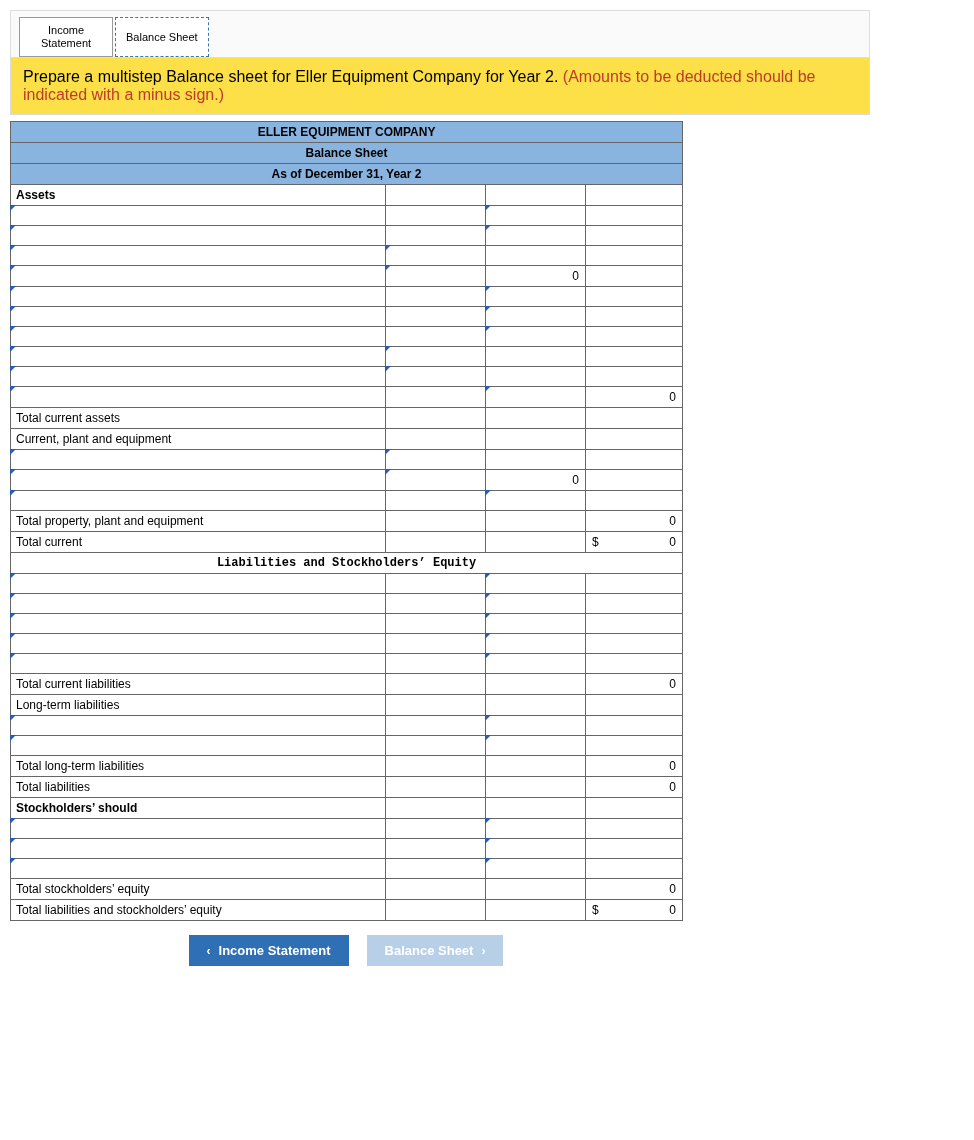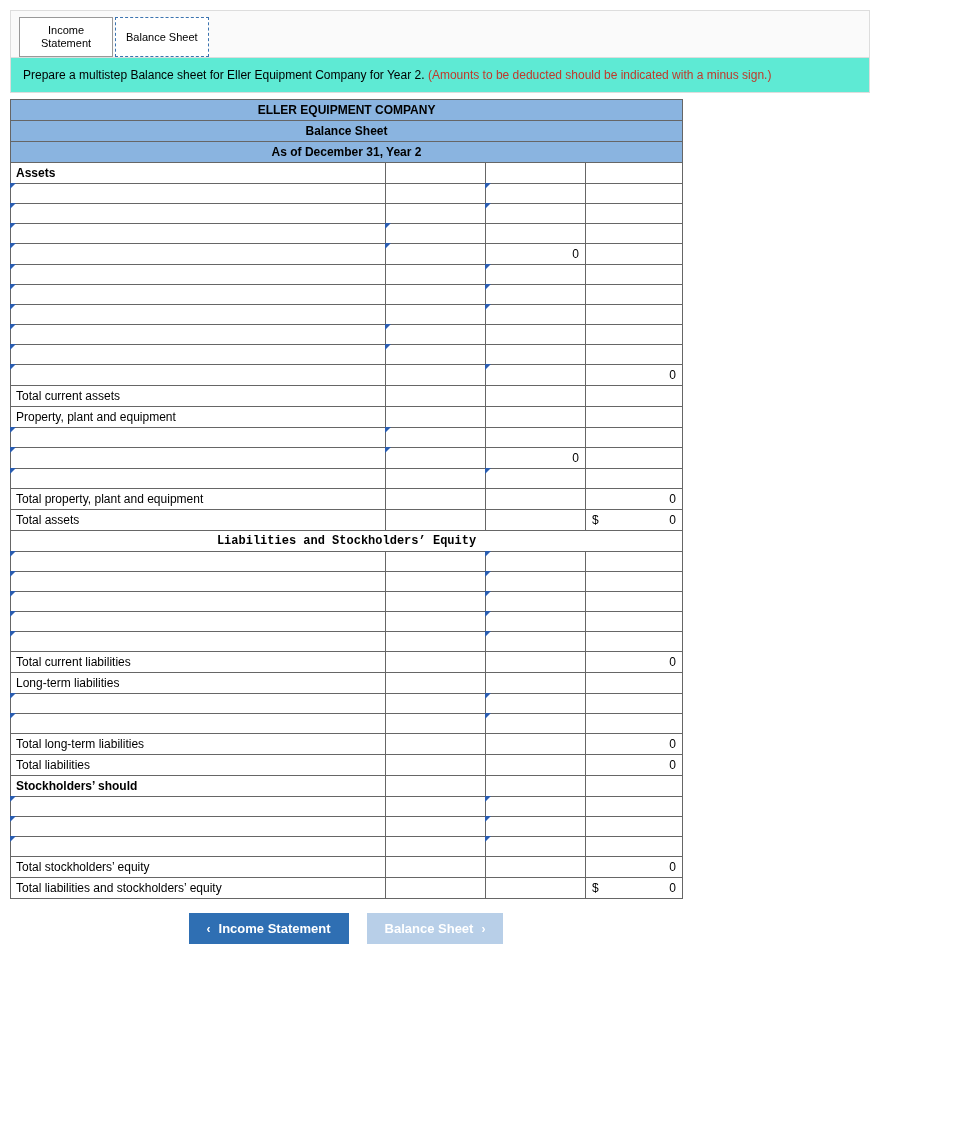--- a/index.html
+++ b/index.html
@@ -35,25 +35,25 @@
   }
   .tab.active {
     border: 1px solid #999;
   }
   .tab.dashed {
     border: 1px dashed #3b73af;
     margin-left: 2px;
   }
   
   .instr {
-    background: #5eead4;
+    background: #fde047;
     border: 1px solid #ddd;
     border-top: 1px solid #ddd;
     padding: 10px 12px;
-    font-size: 12px;
+    font-size: 16px;
   }
   .instr .red { color: #c0392b; }
   
   table.sheet {
     border-collapse: collapse;
     width: 672px;
     margin-top: 6px;
     table-layout: fixed;
   }
   table.sheet td, table.sheet th {
@@ -217,21 +217,21 @@
           <td class="num">0</td>
         </tr>
 
     <tr>
           <td class="indent">Total current assets</td>
           <td></td>
           <td></td>
           <td></td>
         </tr>
     <tr>
-          <td>Property, plant and equipment</td>
+          <td>Current, plant and equipment</td>
           <td></td>
           <td></td>
           <td></td>
         </tr>
 
     <tr>
           <td class="dd"></td>
           <td class="dd"></td>
           <td></td>
           <td></td>
@@ -249,21 +249,21 @@
           <td></td>
         </tr>
 
     <tr>
           <td class="indent">Total property, plant and equipment</td>
           <td></td>
           <td></td>
           <td class="num">0</td>
         </tr>
     <tr>
-      <td>Total assets</td>
+      <td>Total current</td>
           <td></td>
           <td></td>
       <td class="num" style="position:relative;">
         <span style="position:absolute;left:6px;">$</span>
         <span>0</span>
       </td>
     </tr>
 
     <tr>
           <td class="hdr" colspan="4" style="background:#fff;font-weight:bold;text-align:center;font-family:Liberation Mono, monospace;">Liabilities and Stockholders’ Equity</td>

